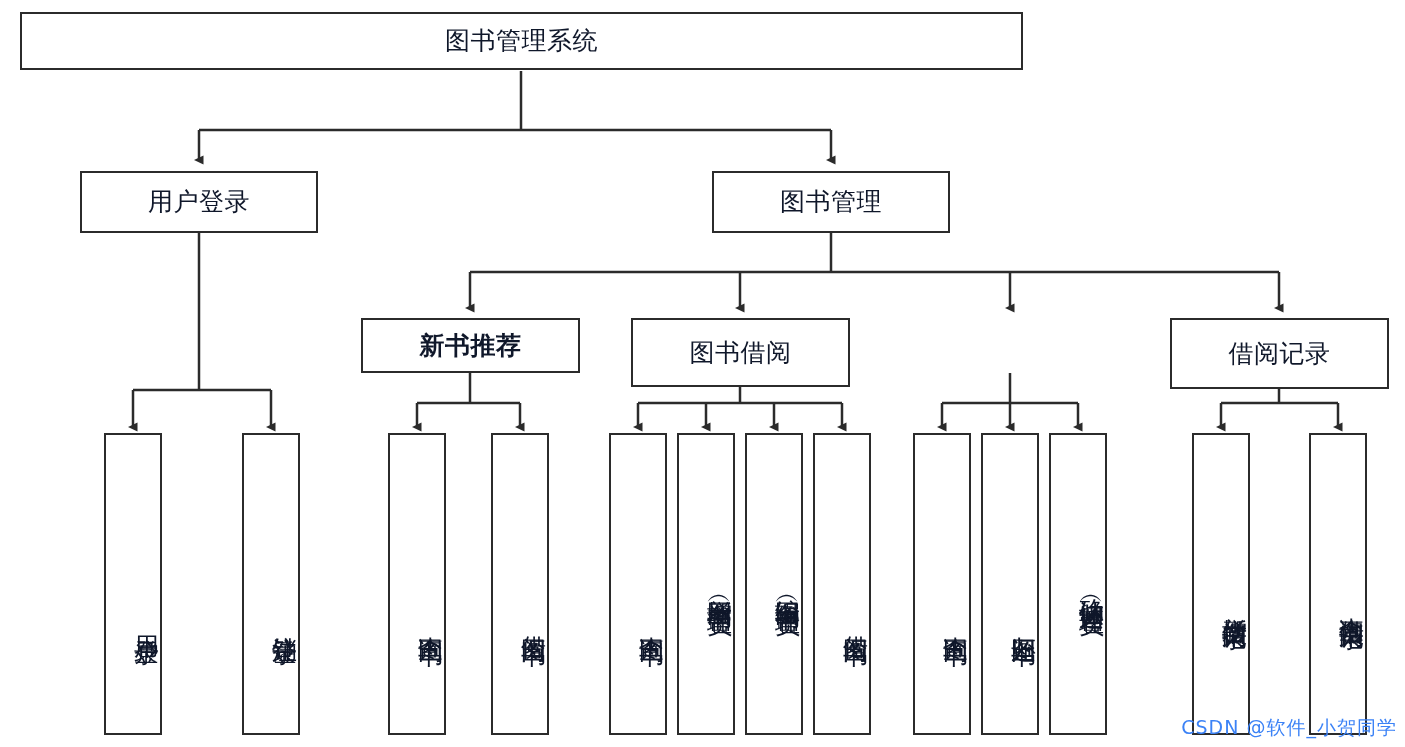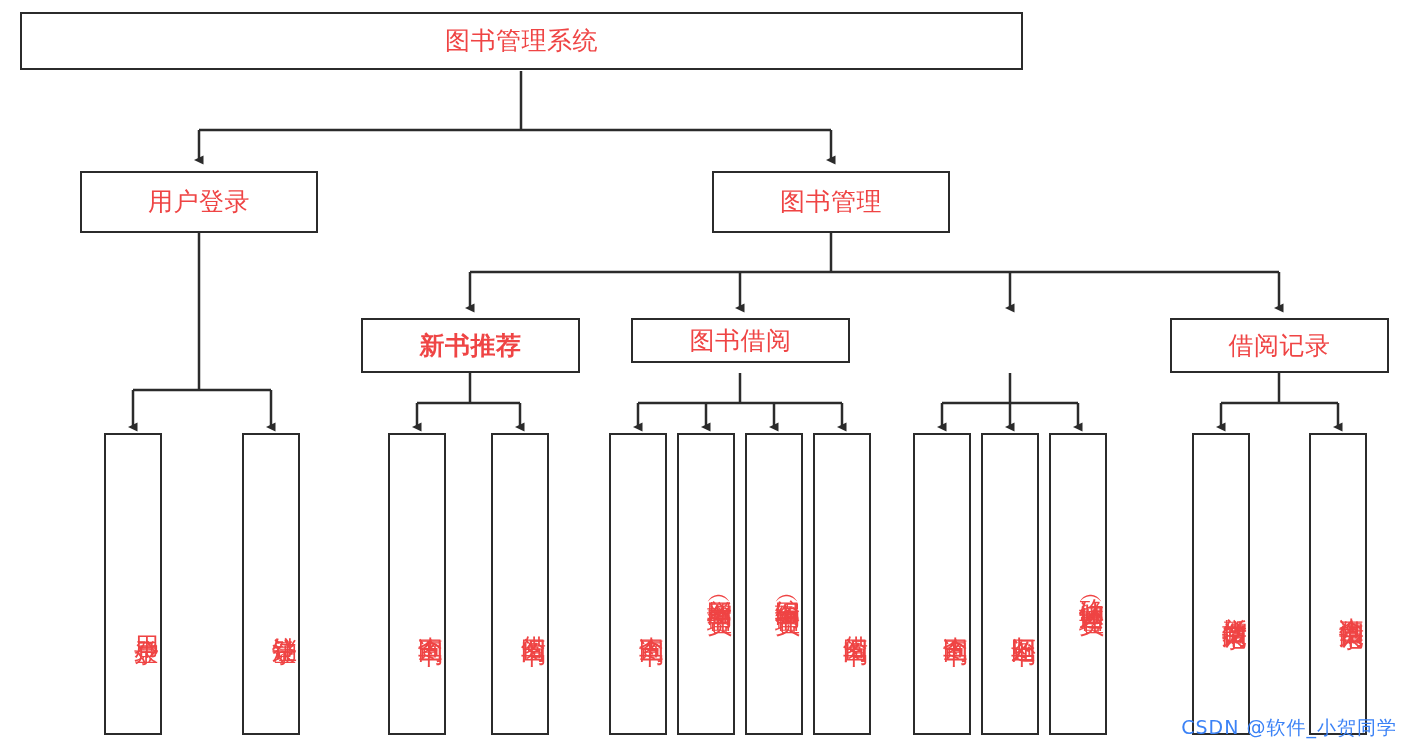--- a/index.html
+++ b/index.html
@@ -26,21 +26,21 @@
     pointer-events: none;
   }
   .node {
     position: absolute;
     box-sizing: border-box;
     border: 2.5px solid #2b2b2b;
     background: #ffffff;
     display: flex;
     align-items: center;
     justify-content: center;
-    color: #ef4444;
+    color: #0f172a;
   }
   .node-h {
     font-size: 25px;
     line-height: 1.1;
     letter-spacing: 0.5px;
     white-space: nowrap;
   }
   .node-root .label {
     font-size: 25px;
   }
@@ -132,24 +132,24 @@
   <div class="node node-h" style="left:80px; top:171px; width:238px; height:62px;">
     <span class="label">用户登录</span>
   </div>
   <div class="node node-h" style="left:712px; top:171px; width:238px; height:62px;">
     <span class="label">图书管理</span>
   </div>
 
   <div class="node node-h" style="left:361px; top:318px; width:219px; height:55px;font-weight:bold;">
     <span class="label">新书推荐</span>
   </div>
-  <div class="node node-h" style="left:631px; top:318px; width:219px; height:45px;">
+  <div class="node node-h" style="left:631px; top:318px; width:219px; height:69px;">
     <span class="label">图书借阅</span>
   </div>
-  <div class="node node-h" style="left:1170px; top:318px; width:219px; height:55px;">
+  <div class="node node-h" style="left:1170px; top:318px; width:219px; height:71px;">
     <span class="label">借阅记录</span>
   </div>
 
   <div class="node node-v" style="left:104px; top:433px; width:58px; height:302px; padding-top:72px;">
     <span class="label">用户登录</span>
   </div>
   <div class="node node-v" style="left:242px; top:433px; width:58px; height:302px; padding-top:72px;">
     <span class="label">注销登录</span>
   </div>
 

